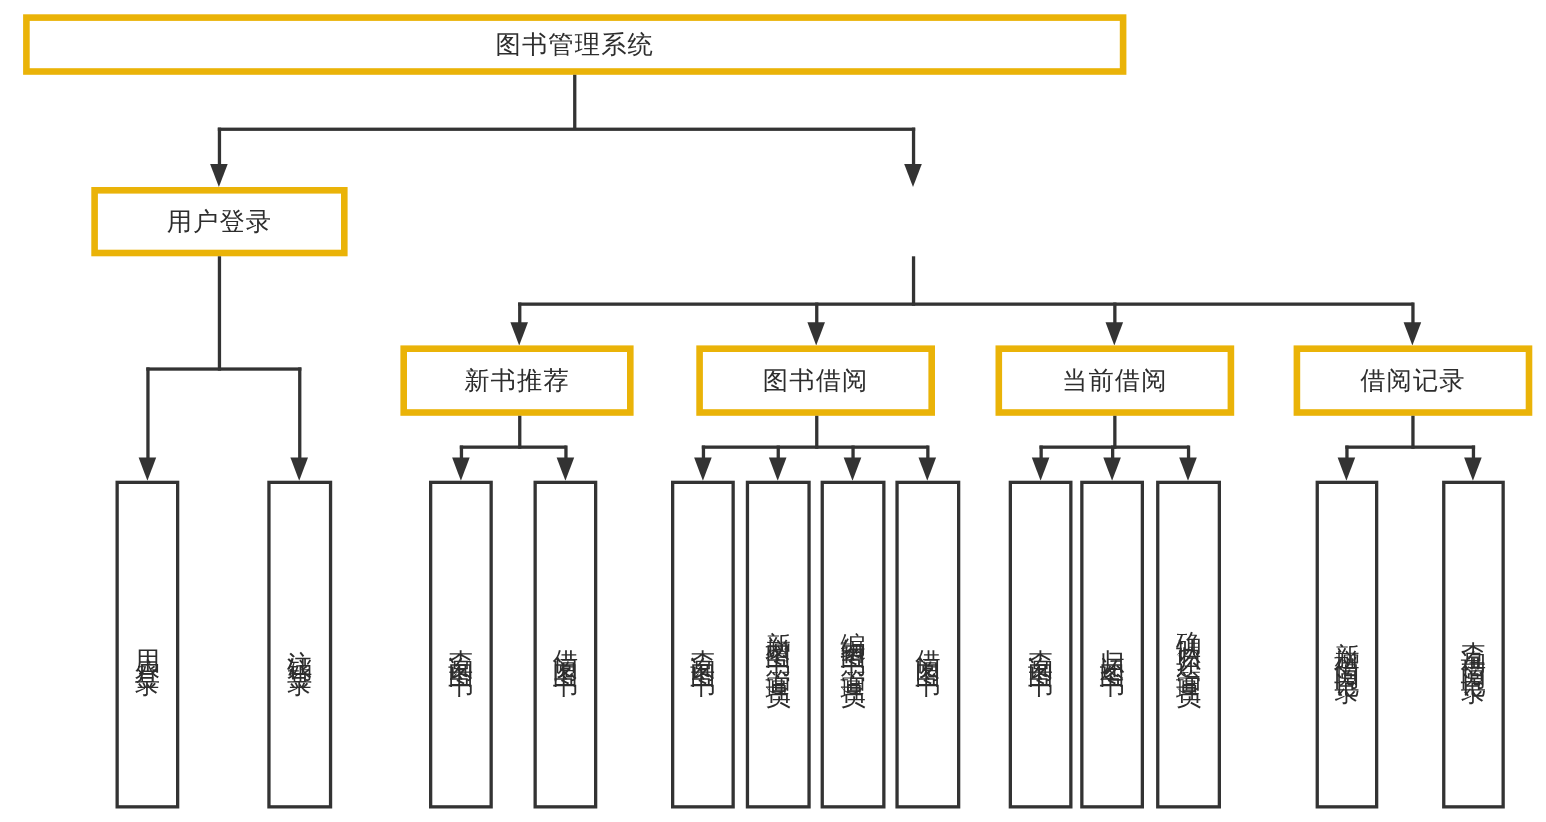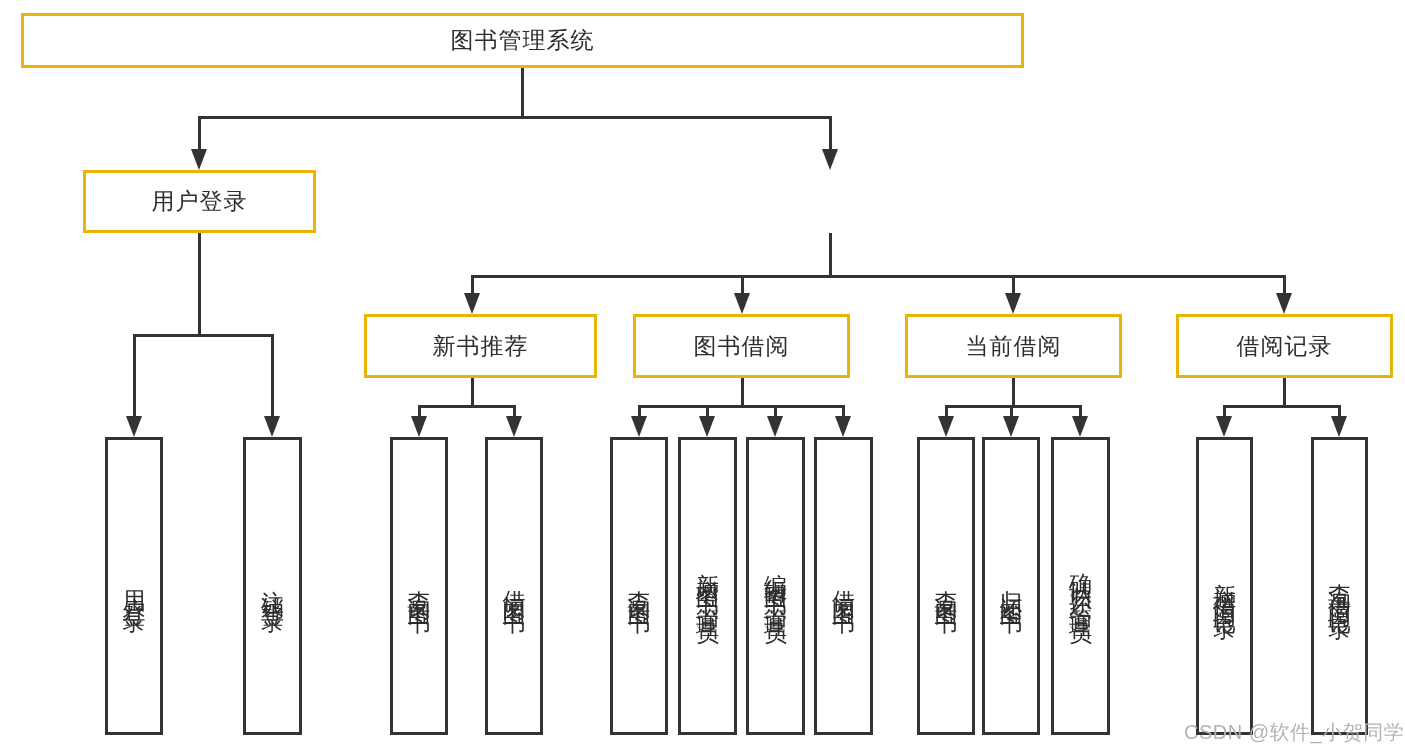--- a/index.html
+++ b/index.html
@@ -2,21 +2,21 @@
 <html><head>
 <meta charset="utf-8">
 <style>
   html,body { margin:0; padding:0; background:#ffffff; }
   .stage {
     position:relative; width:1405px; height:747px; background:#ffffff;
     font-family:"Liberation Sans", sans-serif; overflow:hidden;
   }
   .node {
     position:absolute; box-sizing:border-box; background:#ffffff;
-    border:3px solid #eab308; color:#2d2d2d;
+    border:6px solid #eab308; color:#2d2d2d;
     display:flex; align-items:center; justify-content:center;
     font-size:23px; letter-spacing:1px;
   }
   .leaf {
     position:absolute; box-sizing:border-box; background:#ffffff;
     border:3px solid #333333; color:#2d2d2d;
     display:flex; align-items:center; justify-content:center;
     font-size:23px;
   }
   .leaf span {
@@ -62,21 +62,21 @@
   <div class="hl" style="left:471px; top:275px; width:814px;"></div>
   <div class="vl" style="left:471px; top:275px; height:20px;"></div>
   <div class="arr" style="left:464px; top:293px;"></div>
   <div class="vl" style="left:741px; top:275px; height:20px;"></div>
   <div class="arr" style="left:734px; top:293px;"></div>
   <div class="vl" style="left:1012px; top:275px; height:20px;"></div>
   <div class="arr" style="left:1005px; top:293px;"></div>
   <div class="vl" style="left:1283px; top:275px; height:20px;"></div>
   <div class="arr" style="left:1276px; top:293px;"></div>
 
-  <div class="node" style="left:364px; top:314px; width:233px; height:64px;">新书推荐</div>
+  <div class="node" style="left:364px; top:314px; width:212px; height:64px;">新书推荐</div>
   <div class="node" style="left:905px; top:314px; width:217px; height:64px;">当前借阅</div>
   <div class="node" style="left:633px; top:314px; width:217px; height:64px;">图书借阅</div>
   <div class="node" style="left:1176px; top:314px; width:217px; height:64px;">借阅记录</div>
 
   <div class="vl" style="left:471px; top:378px; height:30px;"></div>
   <div class="vl" style="left:741px; top:378px; height:30px;"></div>
   <div class="vl" style="left:1012px; top:378px; height:30px;"></div>
   <div class="vl" style="left:1283px; top:378px; height:30px;"></div>
 
   <div class="hl" style="left:418px; top:405px; width:97px;"></div>
@@ -144,15 +144,14 @@
     <span>确认归还（管理员）</span>
     </div>
 
   <div class="leaf" style="left:1196px; top:437px; width:57px; height:298px;">
     <span>新增借阅记录</span>
     </div>
   <div class="leaf" style="left:1311px; top:437px; width:57px; height:298px;">
     <span>查询借阅记录</span>
     </div>
 
-  <div class="watermark">CSDN @软件_小贺同学</div>
 
 </div>
 
 </body></html>

